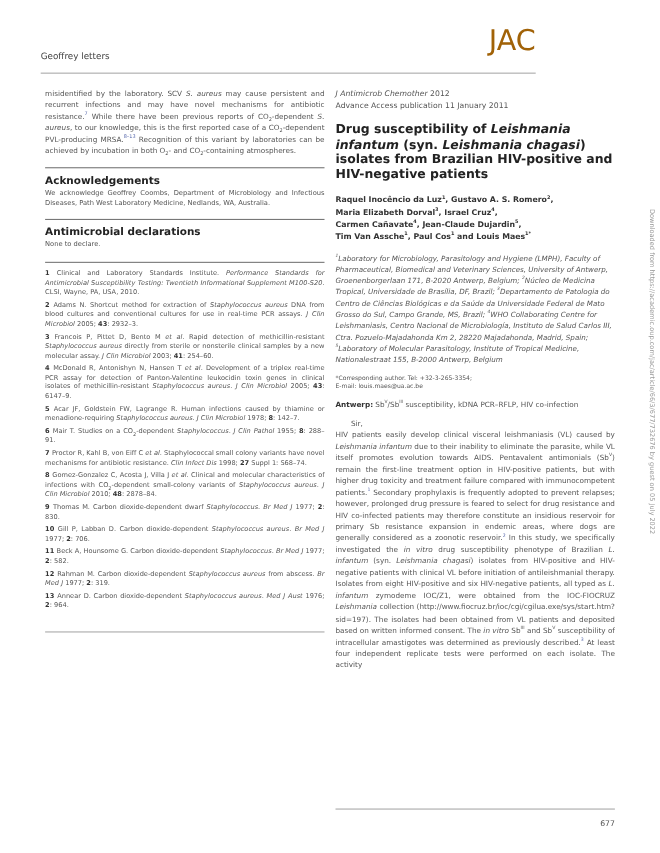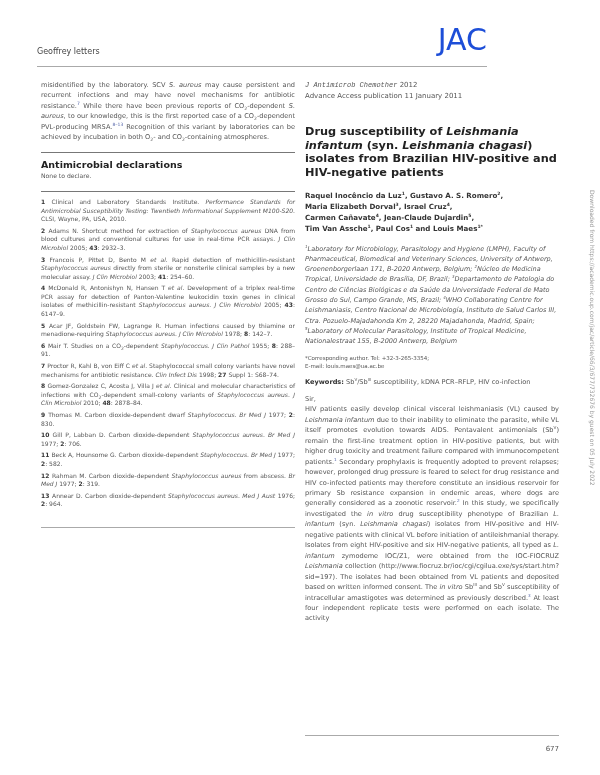--- a/index.html
+++ b/index.html
@@ -1,52 +1,52 @@
 <!DOCTYPE html>
 <html><head>
 <meta charset="utf-8">
 <style>
   * { box-sizing: border-box; margin: 0; padding: 0; }
   html, body { width: 600px; height: 775px; background: #ffffff; overflow: hidden; }
   body { position: relative; font-family: "DejaVu Sans", sans-serif; color: #333; }
 
   .running-head { position: absolute; left: 37px; top: 47px; font-size: 8px; color: #444; }
-  .journal-logo { position: absolute; right: 113px; top: 22px; font-size: 30px; color: #1d4ed8; font-family: "DejaVu Sans", sans-serif; letter-spacing: 0px; font-weight: normal; }
+  .journal-logo { position: absolute; right: 113px; top: 22px; font-size: 26px; color: #a16207; font-family: "DejaVu Sans", sans-serif; letter-spacing: 0px; font-weight: normal; }
   .head-rule { position: absolute; left: 37px; top: 66px; width: 450px; height: 1px; background: #aaa; }
 
   .col-left { position: absolute; left: 41px; top: 80px; width: 254px; }
   .col-right { position: absolute; left: 305px; top: 80px; width: 254px; }
 
   .para { font-size: 6.6px; line-height: 10.4px; color: #555; text-align: justify; }
   .para i { font-style: italic; }
   .para sup, .ref sup { font-size: 4.5px; color: #5566aa; vertical-align: super; line-height: 0; }
   .para sub, .ref sub { font-size: 4.5px; vertical-align: sub; line-height: 0; }
 
   .section-rule { height: 1px; background: #777; margin: 10px 0 6px 0; }
   .section-title { font-size: 9.5px; font-weight: bold; color: #222; margin-bottom: 2px; }
   .section-body { font-size: 6.1px; line-height: 8.5px; color: #555; text-align: justify; }
 
   .ref { font-size: 6px; line-height: 8.6px; color: #555; text-align: justify; margin-bottom: 3px; }
   .ref b { color: #333; }
   .ref i { font-style: italic; }
   .bottom-rule { height: 1px; background: #aaa; margin-top: 18px; }
 
   .meta { font-size: 7px; line-height: 10.6px; color: #555; }
-  .meta i { font-style: italic; font-family: Liberation Mono, monospace; }
-  .article-title { font-size: 11.3px; line-height: 13.6px; font-weight: bold; color: #222; margin-top: 24px; }
+  .meta i { font-style: italic; }
+  .article-title { font-size: 11.3px; line-height: 13.6px; font-weight: bold; color: #222; margin-top: 10px; }
   .article-title i { font-style: italic; }
   .authors { font-size: 7.1px; line-height: 11px; font-weight: bold; color: #333; margin-top: 10px; }
   .authors sup { font-size: 4.5px; font-weight: bold; vertical-align: super; line-height: 0; }
   .affil { font-size: 6.5px; line-height: 10.3px; font-style: italic; color: #555; margin-top: 10px; }
   .affil sup { font-size: 4px; vertical-align: super; line-height: 0; }
   .corr { font-size: 5.5px; line-height: 8.2px; color: #555; margin-top: 7px; }
   .keywords { font-size: 6.6px; line-height: 10px; color: #555; margin-top: 7px; }
   .keywords b { color: #333; }
   .keywords sup { font-size: 4px; vertical-align: super; line-height: 0; }
-  .salutation { font-size: 6.6px; line-height: 10.4px; color: #555; margin-top: 7px; }
+  .salutation { font-size: 6.6px; line-height: 10.4px; color: #555; margin-top: 7px; margin-left: 14px; }
   .body-text { font-size: 6.6px; line-height: 10.45px; color: #555; text-align: justify; }
   .body-text i { font-style: italic; }
   .body-text sup { font-size: 4.2px; vertical-align: super; line-height: 0; }
   .body-text sup.cite { color: #5566aa; }
 
   .page-rule { position: absolute; left: 305px; top: 735px; width: 254px; height: 1px; background: #aaa; }
   .page-number { position: absolute; right: 41px; top: 745px; font-size: 7px; color: #555; }
 
   .watermark { position: absolute; left: 589px; top: 190px; width: 8px; height: 360px; }
   .watermark span { position: absolute; left: 0; top: 0; transform-origin: 0 0; transform: rotate(90deg) translate(0, -7px); white-space: nowrap; font-size: 6px; color: #999; }
@@ -54,20 +54,25 @@
 </head>
 <body>
 
 <div class="running-head">Geoffrey letters</div>
 <div class="journal-logo">JAC</div>
 <div class="head-rule"></div>
 
 <div class="col-left">
   <p class="para">misidentified by the laboratory. SCV <i>S. aureus</i> may cause persistent and recurrent infections and may have novel mechanisms for antibiotic resistance.<sup>7</sup> While there have been previous reports of CO<sub>2</sub>-dependent <i>S. aureus</i>, to our knowledge, this is the first reported case of a CO<sub>2</sub>-dependent PVL-producing MRSA.<sup>8–13</sup> Recognition of this variant by laboratories can be achieved by incubation in both O<sub>2</sub>- and CO<sub>2</sub>-containing atmospheres.</p>
 
+  <div>
+    <div class="section-rule"></div>
+    <div class="section-title">Acknowledgements</div>
+    <div class="section-body">We acknowledge Geoffrey Coombs, Department of Microbiology and Infectious Diseases, Path West Laboratory Medicine, Nedlands, WA, Australia.</div>
+  </div>
 
 
   <div>
     <div class="section-rule"></div>
     <div class="section-title">Antimicrobial declarations</div>
     <div class="section-body">None to declare.</div>
   </div>
 
   <div>
     <div class="section-rule"></div>
@@ -100,21 +105,21 @@
 
   <div class="authors" id="authors"><span>Raquel Inocêncio da Luz</span><sup>1</sup>, <span>Gustavo A. S. Romero</span><sup>2</sup>, <br><span>Maria Elizabeth Dorval</span><sup>3</sup>, <span>Israel Cruz</span><sup>4</sup>, <br><span>Carmen Cañavate</span><sup>4</sup>, <span>Jean-Claude Dujardin</span><sup>5</sup>, <br><span>Tim Van Assche</span><sup>1</sup>, <span>Paul Cos</span><sup>1</sup> and <span>Louis Maes</span><sup>1*</sup></div>
 
   <div class="affil" id="affils"><sup>1</sup>Laboratory for Microbiology, Parasitology and Hygiene (LMPH), Faculty of Pharmaceutical, Biomedical and Veterinary Sciences, University of Antwerp, Groenenborgerlaan 171, B-2020 Antwerp, Belgium; <sup>2</sup>Núcleo de Medicina Tropical, Universidade de Brasília, DF, Brazil; <sup>3</sup>Departamento de Patologia do Centro de Ciências Biológicas e da Saúde da Universidade Federal de Mato Grosso do Sul, Campo Grande, MS, Brazil; <sup>4</sup>WHO Collaborating Centre for Leishmaniasis, Centro Nacional de Microbiología, Instituto de Salud Carlos III, Ctra. Pozuelo-Majadahonda Km 2, 28220 Majadahonda, Madrid, Spain; <sup>5</sup>Laboratory of Molecular Parasitology, Institute of Tropical Medicine, Nationalestraat 155, B-2000 Antwerp, Belgium</div>
 
   <div class="corr">
     <div>*Corresponding author. Tel: +32-3-265-3354;</div>
     <div>E-mail: louis.maes@ua.ac.be</div>
   </div>
 
-  <div class="keywords"><b>Keywords:</b><span> Sb<sup>V</sup>/Sb<sup>III</sup> susceptibility, kDNA PCR–RFLP, HIV co-infection</span></div>
+  <div class="keywords"><b>Antwerp:</b><span> Sb<sup>V</sup>/Sb<sup>III</sup> susceptibility, kDNA PCR–RFLP, HIV co-infection</span></div>
 
   <div class="salutation">Sir,</div>
   <p class="body-text">HIV patients easily develop clinical visceral leishmaniasis (VL) caused by <i>Leishmania infantum</i> due to their inability to eliminate the parasite, while VL itself promotes evolution towards AIDS. Pentavalent antimonials (Sb<sup>V</sup>) remain the first-line treatment option in HIV-positive patients, but with higher drug toxicity and treatment failure compared with immunocompetent patients.<sup class="cite">1</sup> Secondary prophylaxis is frequently adopted to prevent relapses; however, prolonged drug pressure is feared to select for drug resistance and HIV co-infected patients may therefore constitute an insidious reservoir for primary Sb resistance expansion in endemic areas, where dogs are generally considered as a zoonotic reservoir.<sup class="cite">2</sup> In this study, we specifically investigated the <i>in vitro</i> drug susceptibility phenotype of Brazilian <i>L. infantum</i> (syn. <i>Leishmania chagasi</i>) isolates from HIV-positive and HIV-negative patients with clinical VL before initiation of antileishmanial therapy. Isolates from eight HIV-positive and six HIV-negative patients, all typed as <i>L. infantum</i> zymodeme IOC/Z1, were obtained from the IOC-FIOCRUZ <i>Leishmania</i> collection (http://www.fiocruz.br/ioc/cgi/cgilua.exe/sys/start.htm?sid=197). The isolates had been obtained from VL patients and deposited based on written informed consent. The <i>in vitro</i> Sb<sup>III</sup> and Sb<sup>V</sup> susceptibility of intracellular amastigotes was determined as previously described.<sup class="cite">3</sup> At least four independent replicate tests were performed on each isolate. The activity</p>
 </div>
 
 <div class="page-rule"></div>
 <div class="page-number">677</div>
 
 <div class="watermark">
     <span>Downloaded from https://academic.oup.com/jac/article/66/3/677/732676 by guest on 05 July 2022</span>

